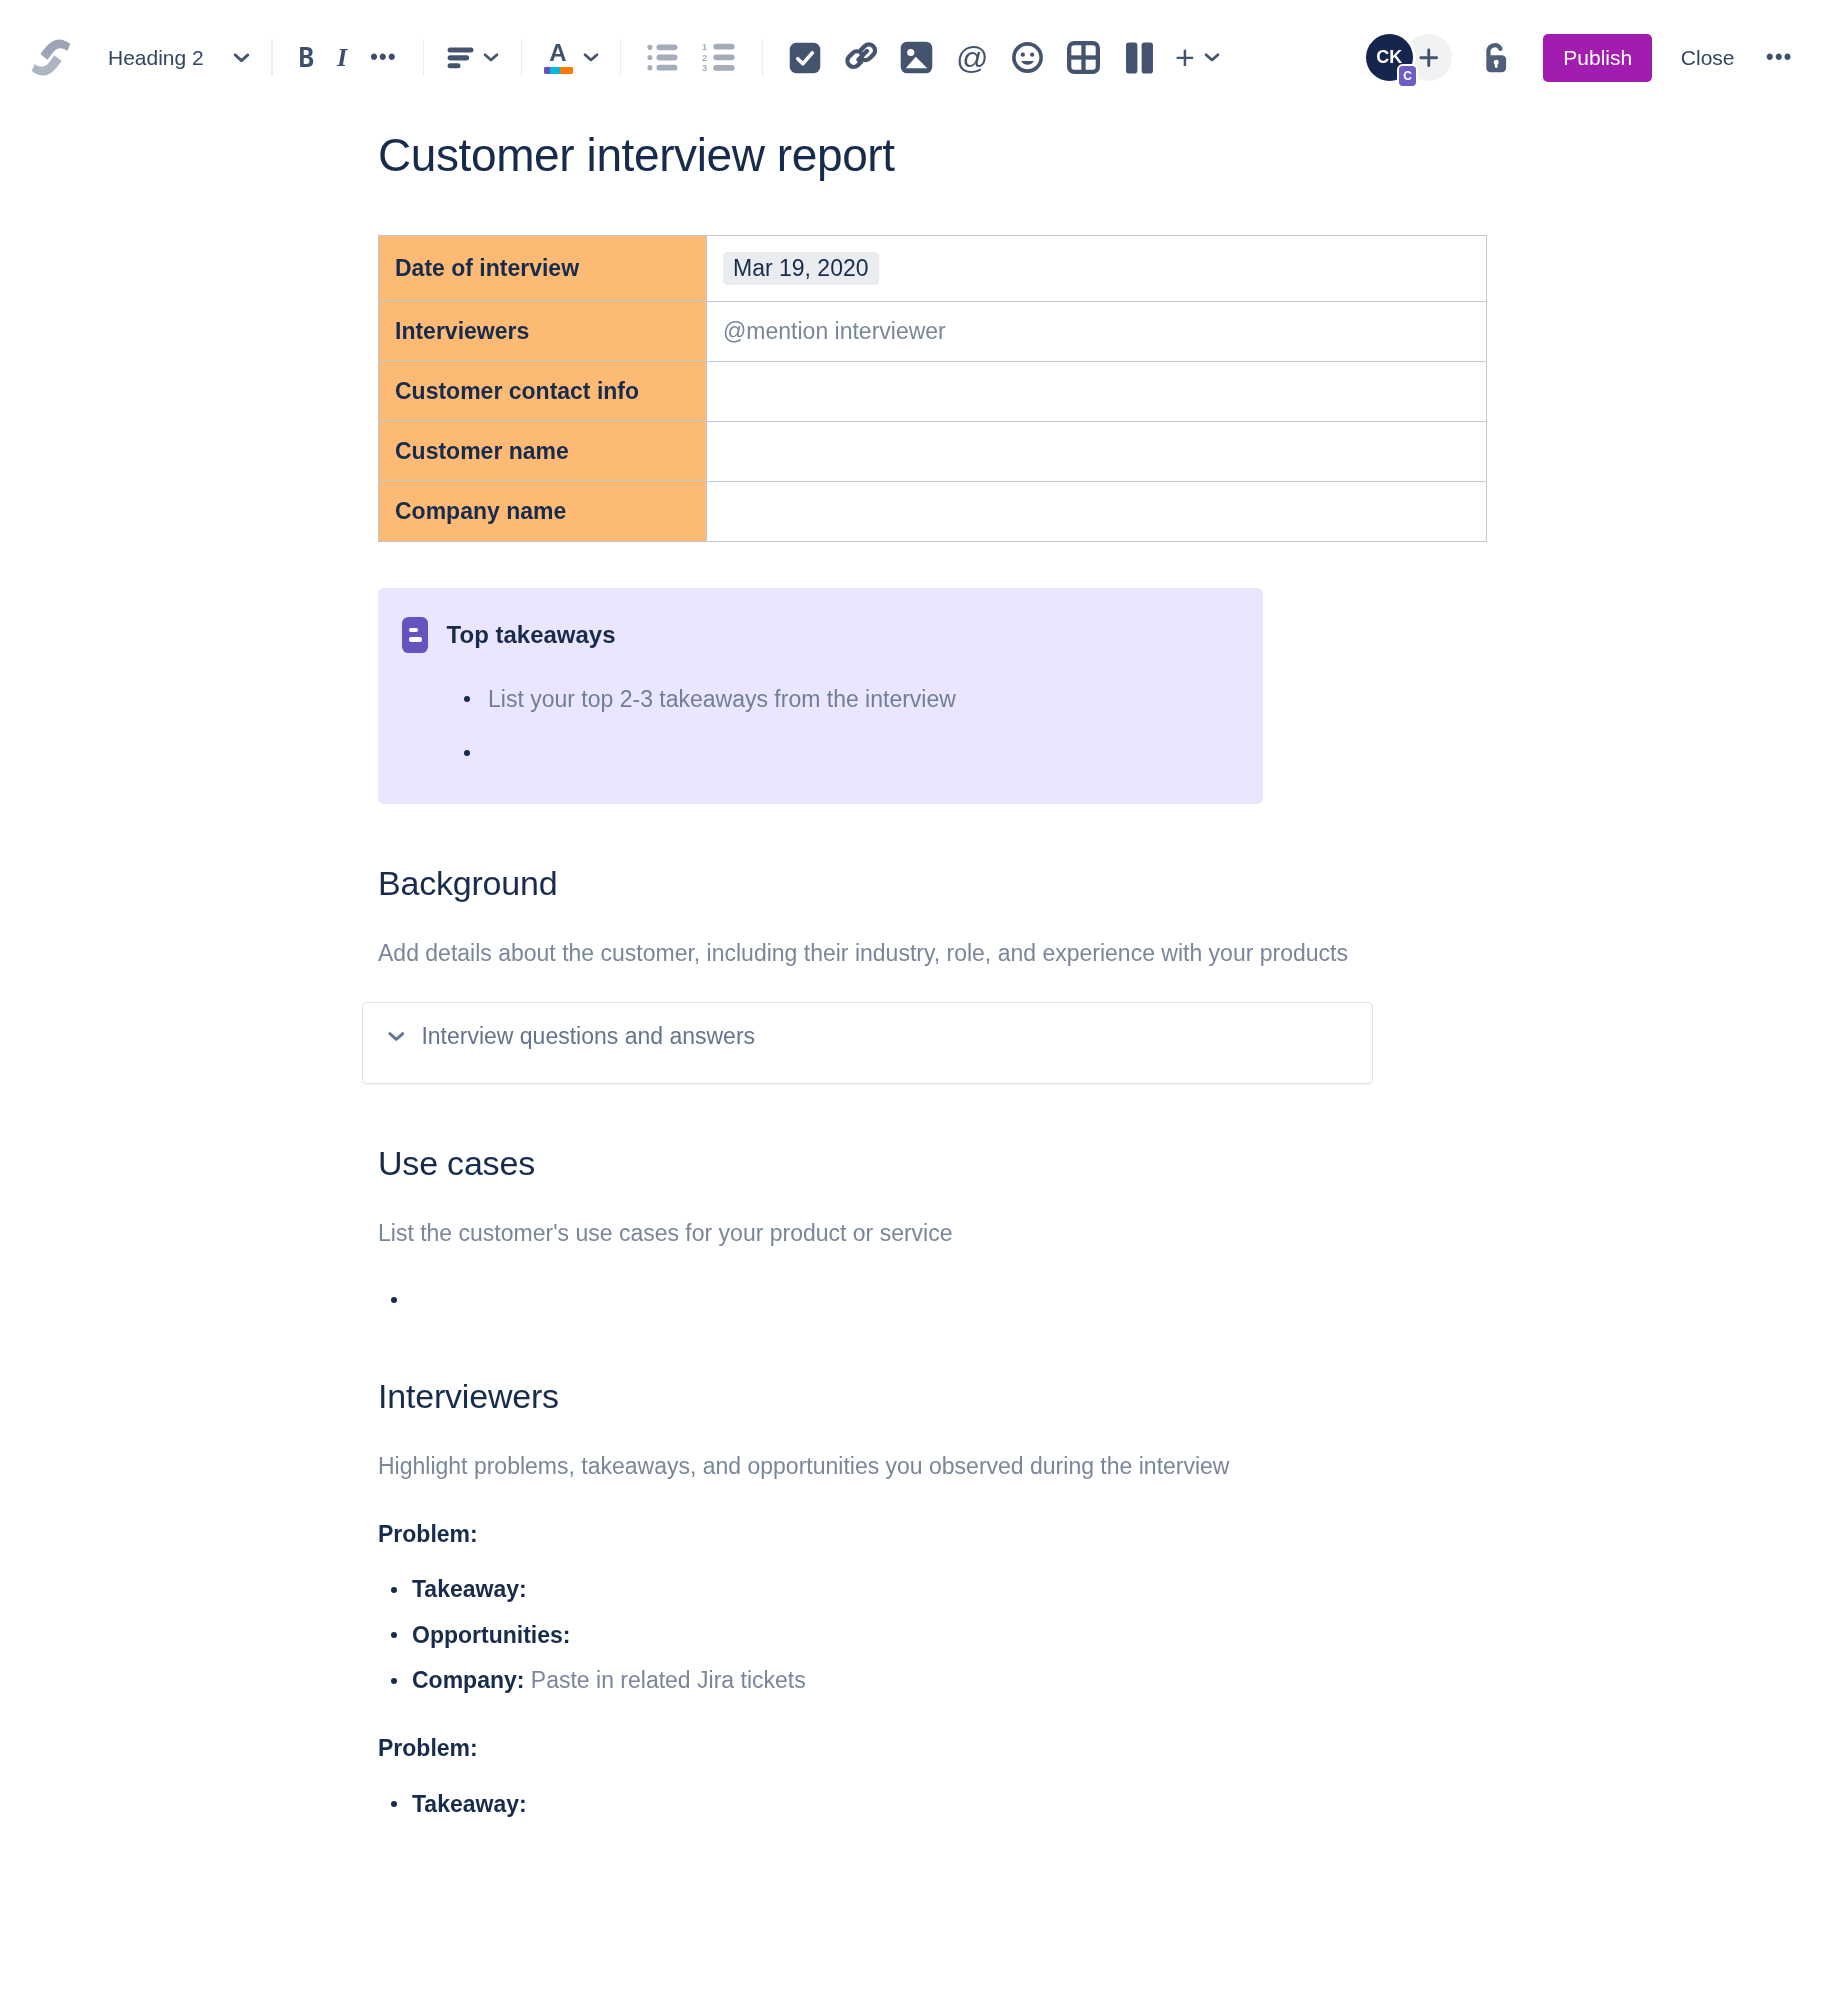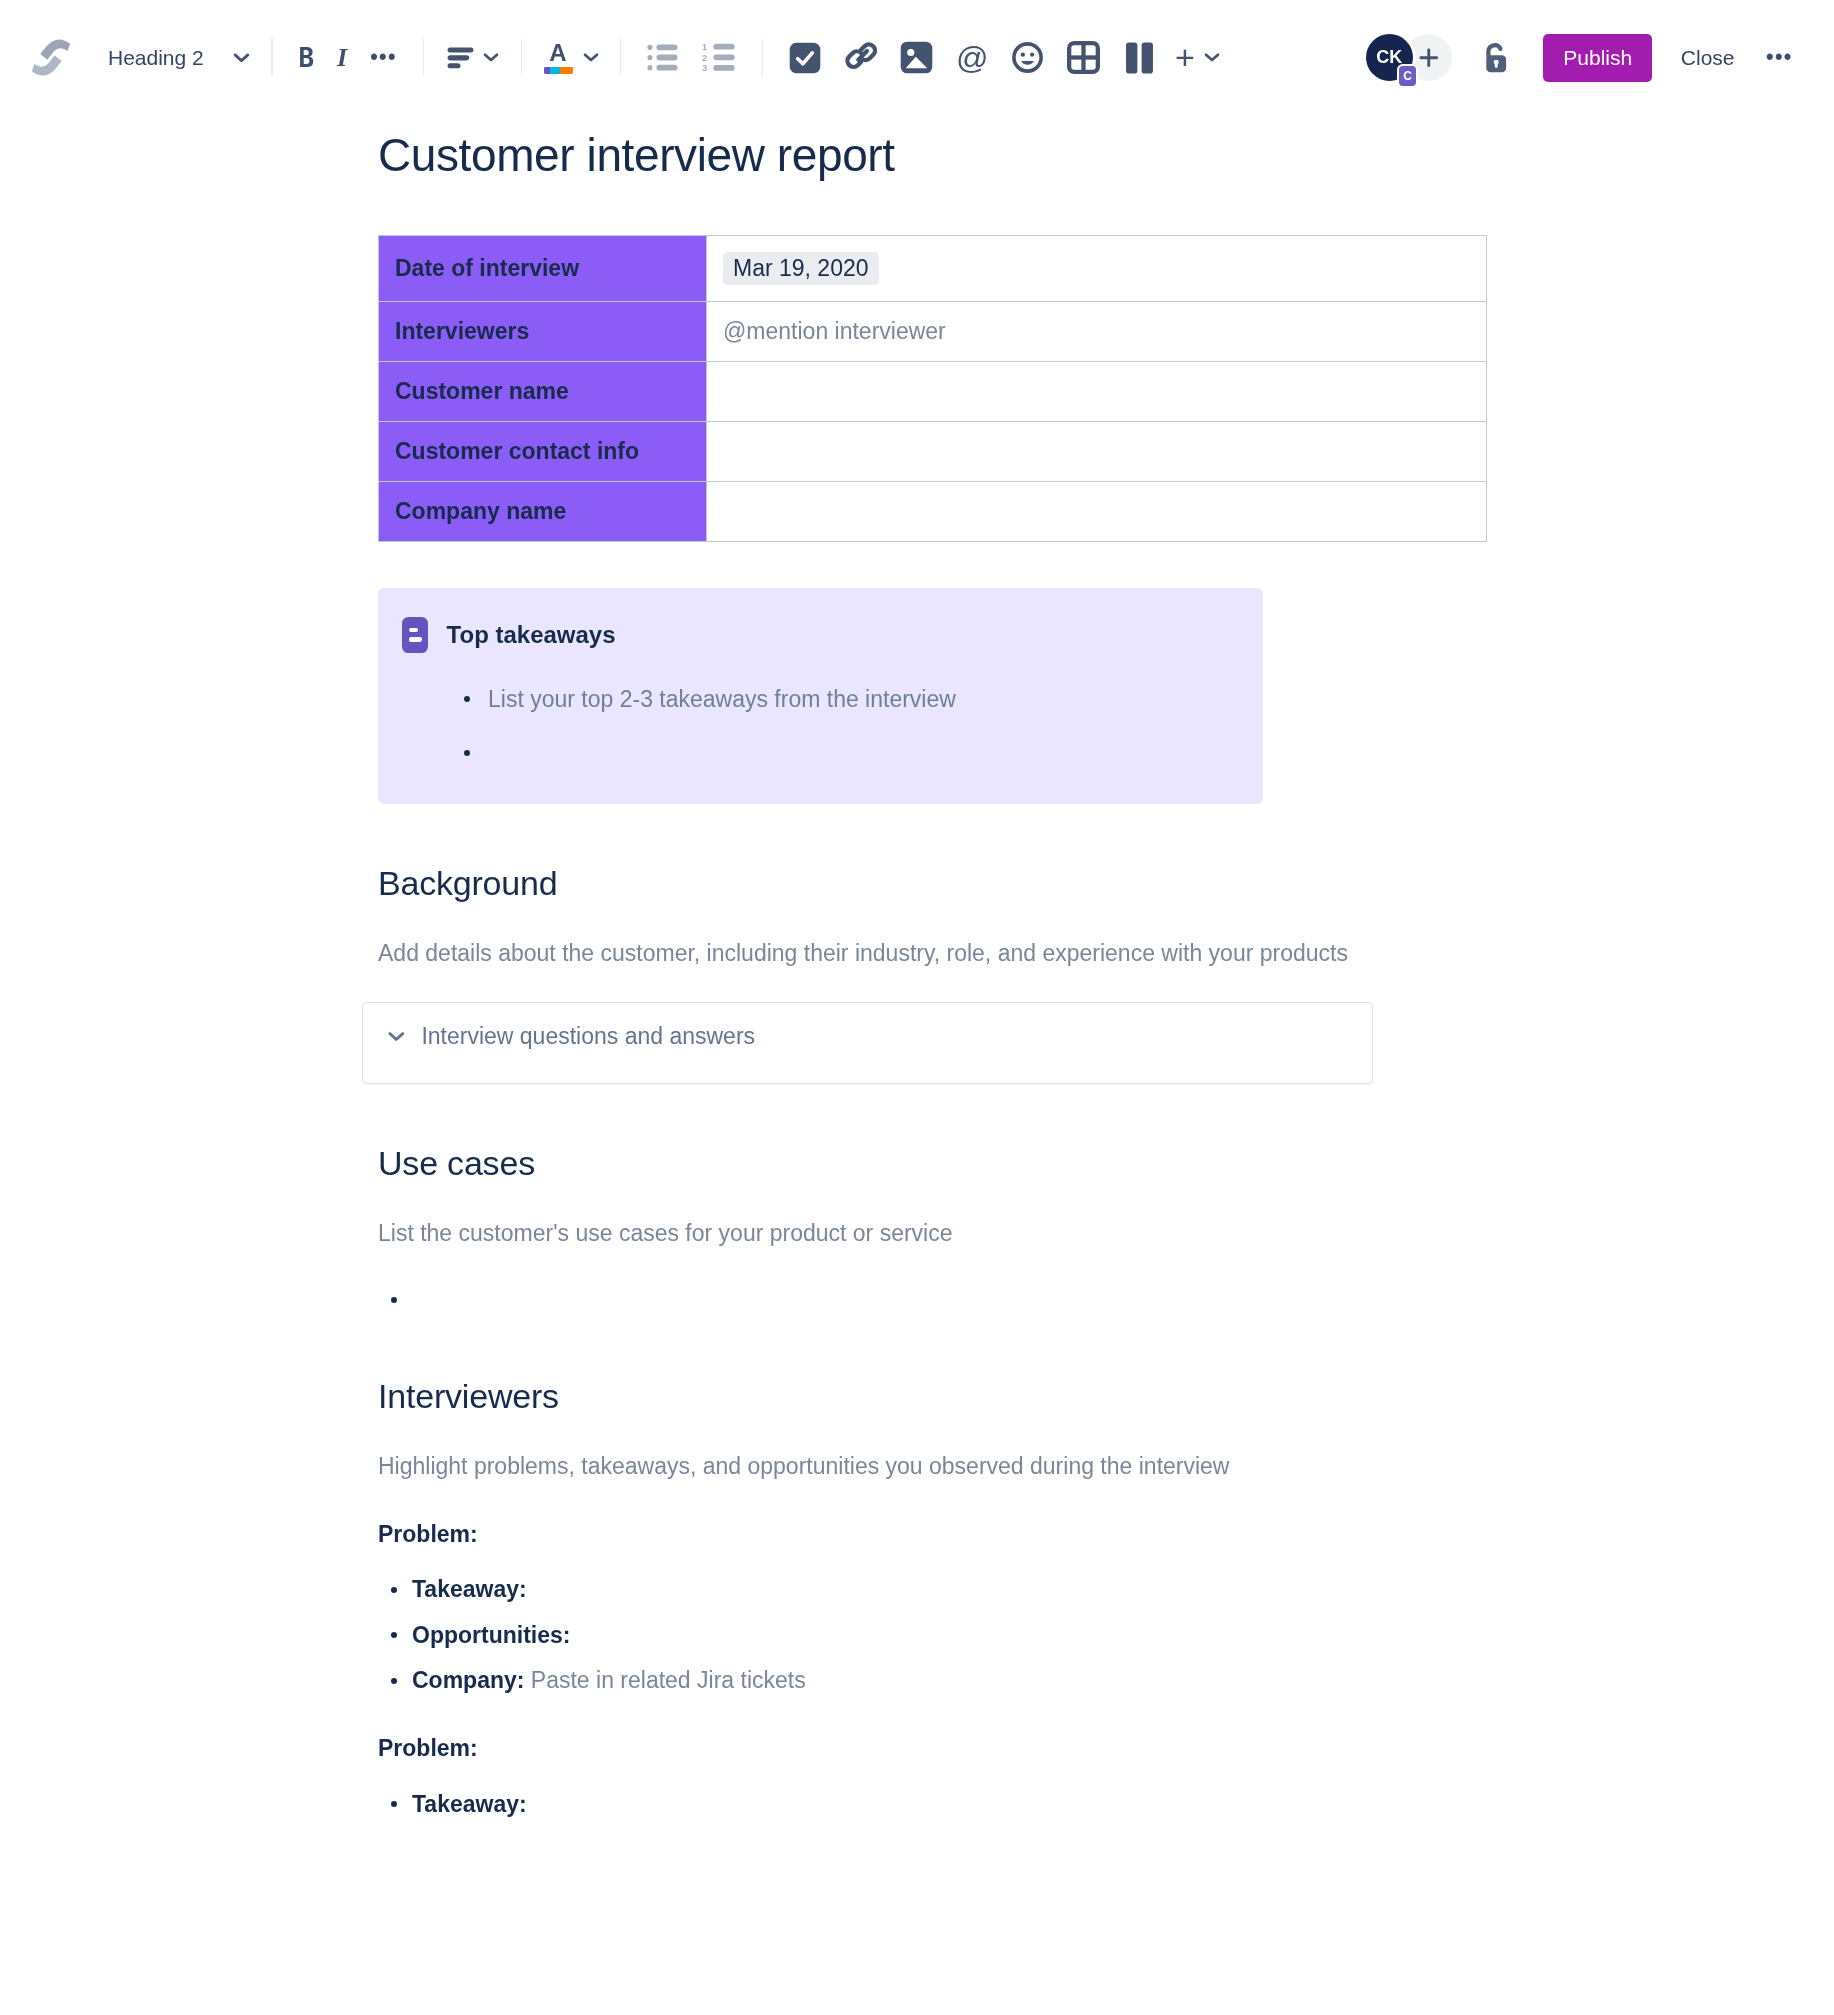--- a/index.html
+++ b/index.html
@@ -68,21 +68,21 @@
 
   
   .content { width: 1109px; margin-left: 378px; padding-top: 13px; }
   .page-title { font-size: 46px; font-weight: 500; letter-spacing: -0.4px; color: #172B4D; }
 
   table.info { border-collapse: collapse; margin-top: 53px; width: 1109px; table-layout: fixed; }
   table.info td {
     border: 1.4px solid #C1C7D0; font-size: 23px; vertical-align: middle;
     padding: 16px 16px; height: 58px;
   }
-  td.row-label { width: 328px; background: #8b5cf6; font-weight: 700; color: #172B4D; }
+  td.row-label { width: 328px; background: #fdba74; font-weight: 700; color: #172B4D; }
   td.row-value { background: #fff; color: #7A869A; }
   .date-lozenge {
     display: inline-block; background: #EBECF0; border-radius: 4.3px;
     padding: 2.9px 10px; color: #172B4D; font-size: 23px; cursor: pointer;
   }
   .ghost { color: #7A869A; }
 
   .panel {
     margin-top: 46px; background: #EAE6FF; border-radius: 5.7px;
     padding: 29px 29px 34px 24px; width: 885px;
@@ -350,25 +350,25 @@
             <span class="date-lozenge">Mar 19, 2020</span>
           </td>
         </tr>
         <tr>
           <td class="row-label">Interviewers</td>
           <td class="row-value">
             <span class="ghost">@mention interviewer</span>
           </td>
         </tr>
         <tr>
-          <td class="row-label">Customer name</td>
+          <td class="row-label">Customer contact info</td>
           <td class="row-value"></td>
         </tr>
         <tr>
-          <td class="row-label">Customer contact info</td>
+          <td class="row-label">Customer name</td>
           <td class="row-value"></td>
         </tr>
         <tr>
           <td class="row-label">Company name</td>
           <td class="row-value"></td>
         </tr>
       </tbody>
     </table>
 
     <div class="panel">

